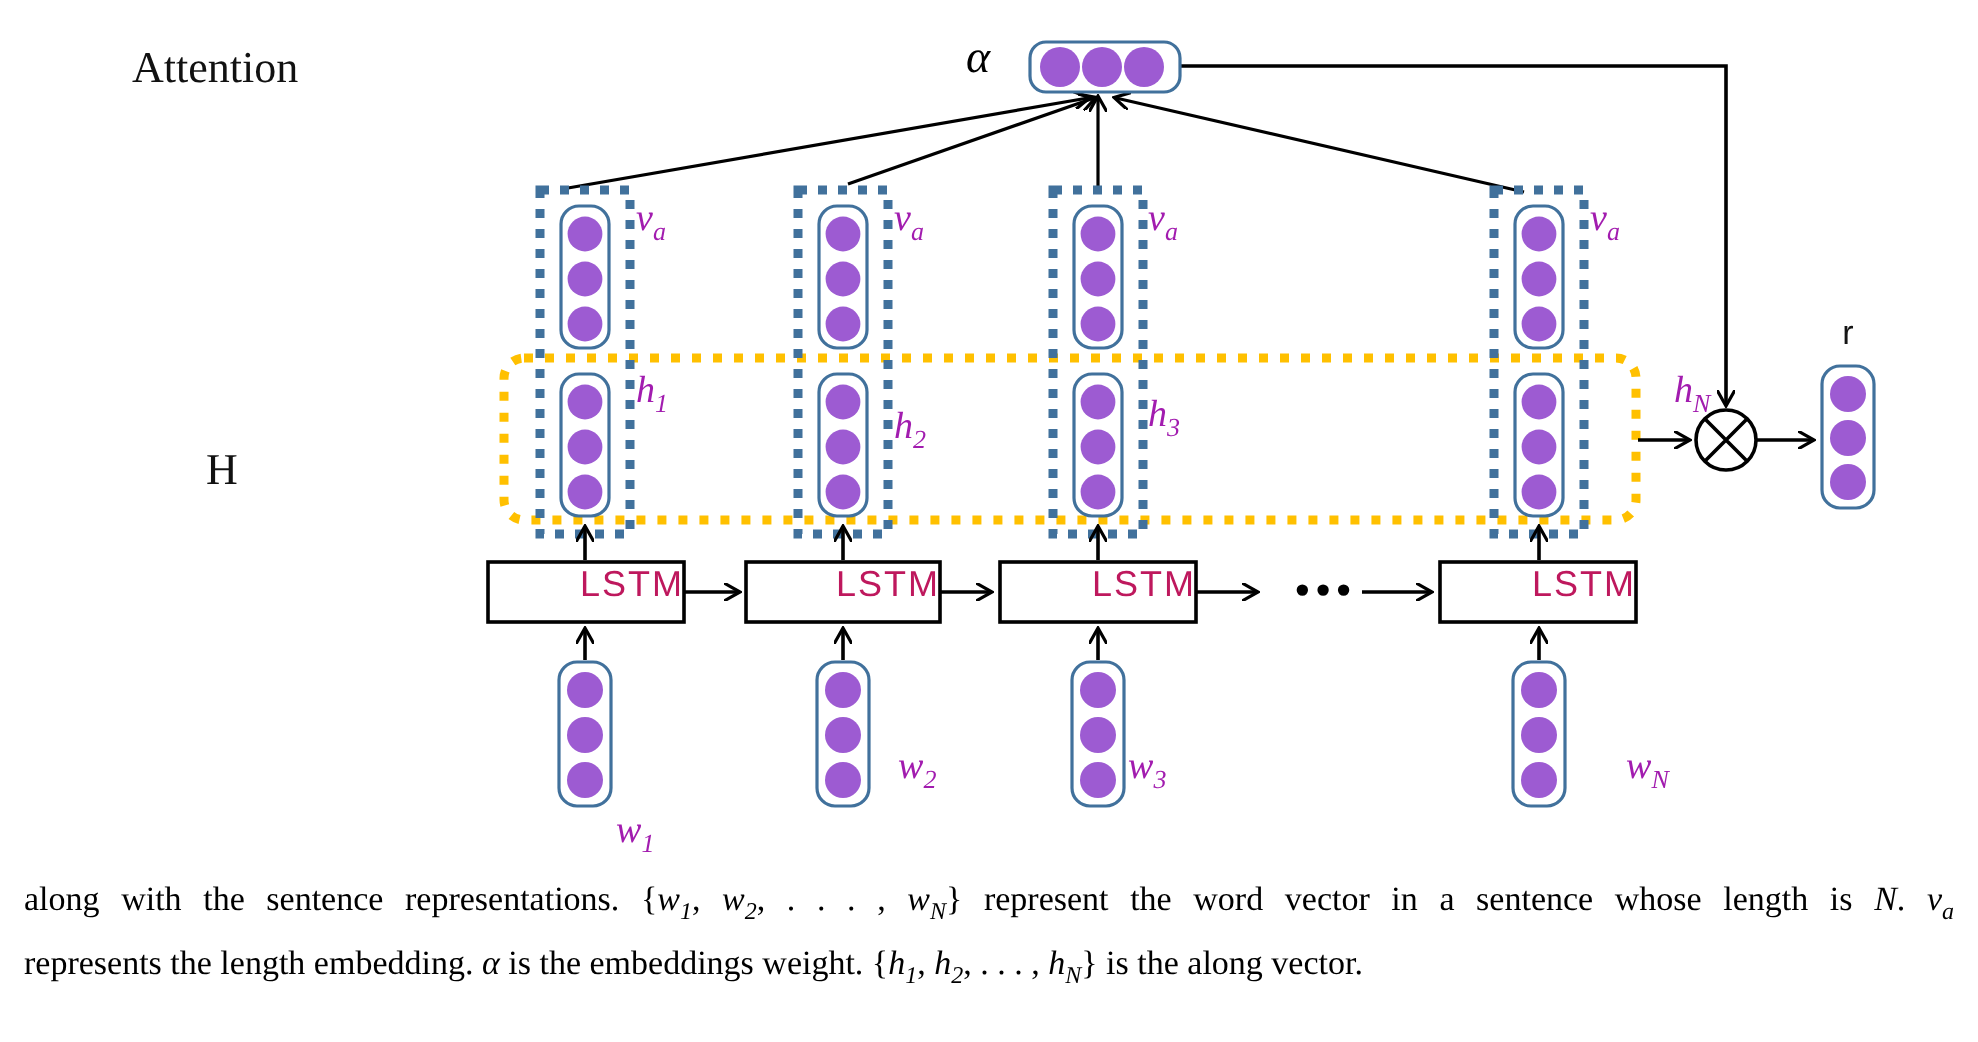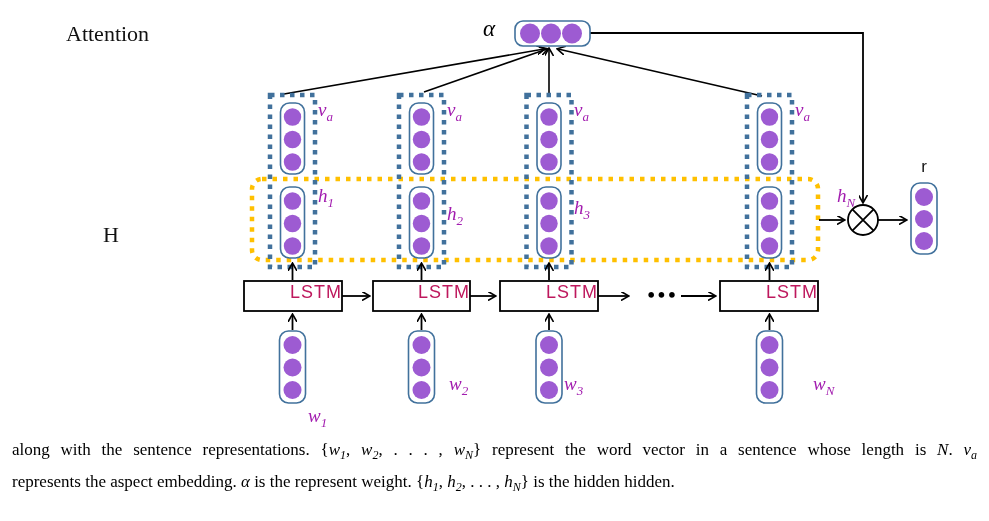--- a/index.html
+++ b/index.html
@@ -174,16 +174,16 @@
   <div class="lbl mathlbl" style="left:574px;top:197px;text-align:right;"><span>h</span><sub>3</sub></div>
   <div class="lbl mathlbl" style="left:793px;top:185px;margin-left:44px;"><span>h</span><sub>N</sub></div>
 
   <div class="lbl mathlbl" style="left:308px;top:373px;margin-top:32px;"><span>w</span><sub>1</sub></div>
   <div class="lbl mathlbl" style="left:449px;top:373px;"><span>w</span><sub>2</sub></div>
   <div class="lbl mathlbl" style="left:564px;top:373px;"><span>w</span><sub>3</sub></div>
   <div class="lbl mathlbl" style="left:785px;top:373px;padding-left:28px;"><span>w</span><sub>N</sub></div>
 
   <div id="caption">
     <div class="jline"><span>along with the sentence representations.  {</span><span class="mi">w</span><sub class="mi">1</sub><span>, </span><span class="mi">w</span><sub class="mi">2</sub><span>, . . . , </span><span class="mi">w</span><sub class="mi">N</sub><span>} represent the word vector in a sentence whose length is </span><span class="mi">N</span><span>.  </span><span class="mi">v</span><sub class="mi">a</sub></div>
-    <div class="lline"><span>represents the aspect embedding. </span><span class="mi">α</span><span> is the represent weight. {</span><span class="mi">h</span><sub class="mi">1</sub><span>, </span><span class="mi">h</span><sub class="mi">2</sub><span>, . . . , </span><span class="mi">h</span><sub class="mi">N</sub><span>} is the hidden hidden.</span></div>
+    <div class="lline"><span>represents the length embedding. </span><span class="mi">α</span><span> is the embeddings weight. {</span><span class="mi">h</span><sub class="mi">1</sub><span>, </span><span class="mi">h</span><sub class="mi">2</sub><span>, . . . , </span><span class="mi">h</span><sub class="mi">N</sub><span>} is the along vector.</span></div>
   </div>
 
 </div>
 
 </body></html>

